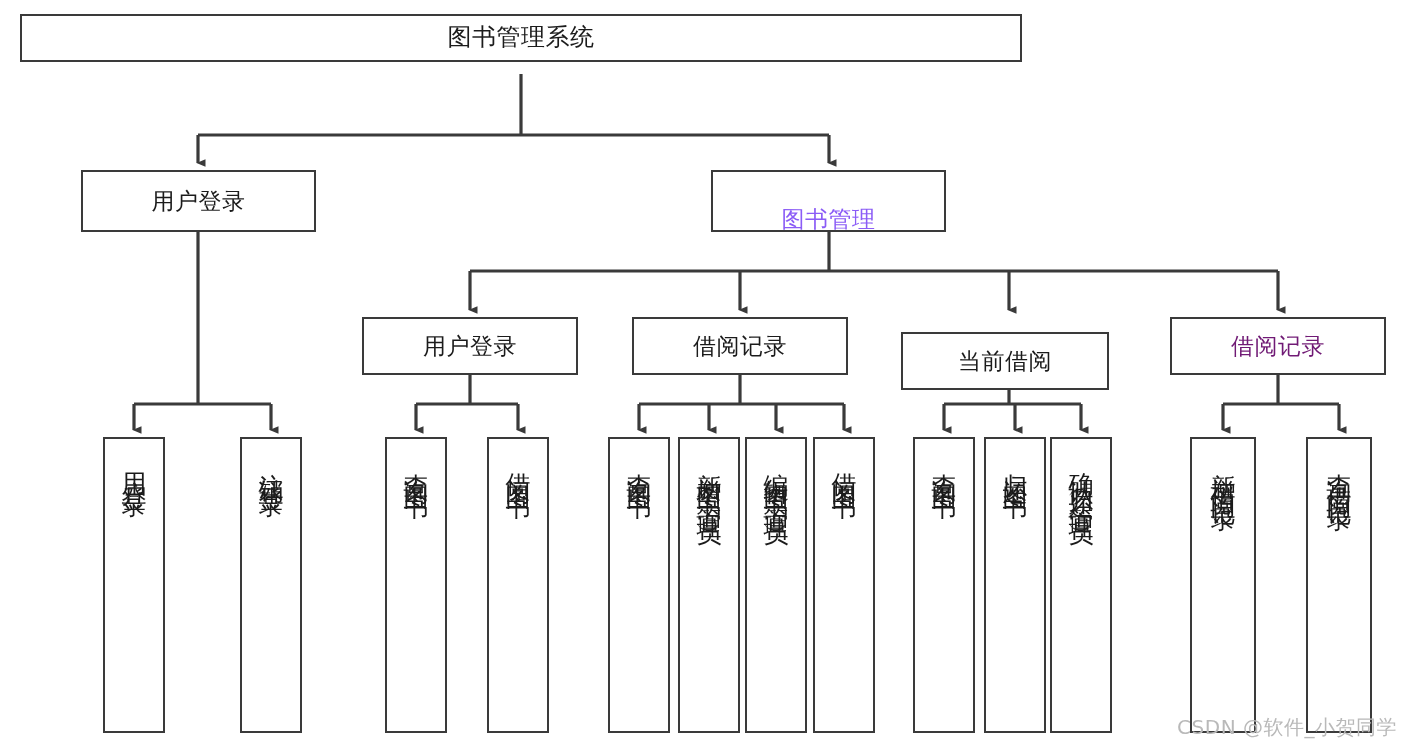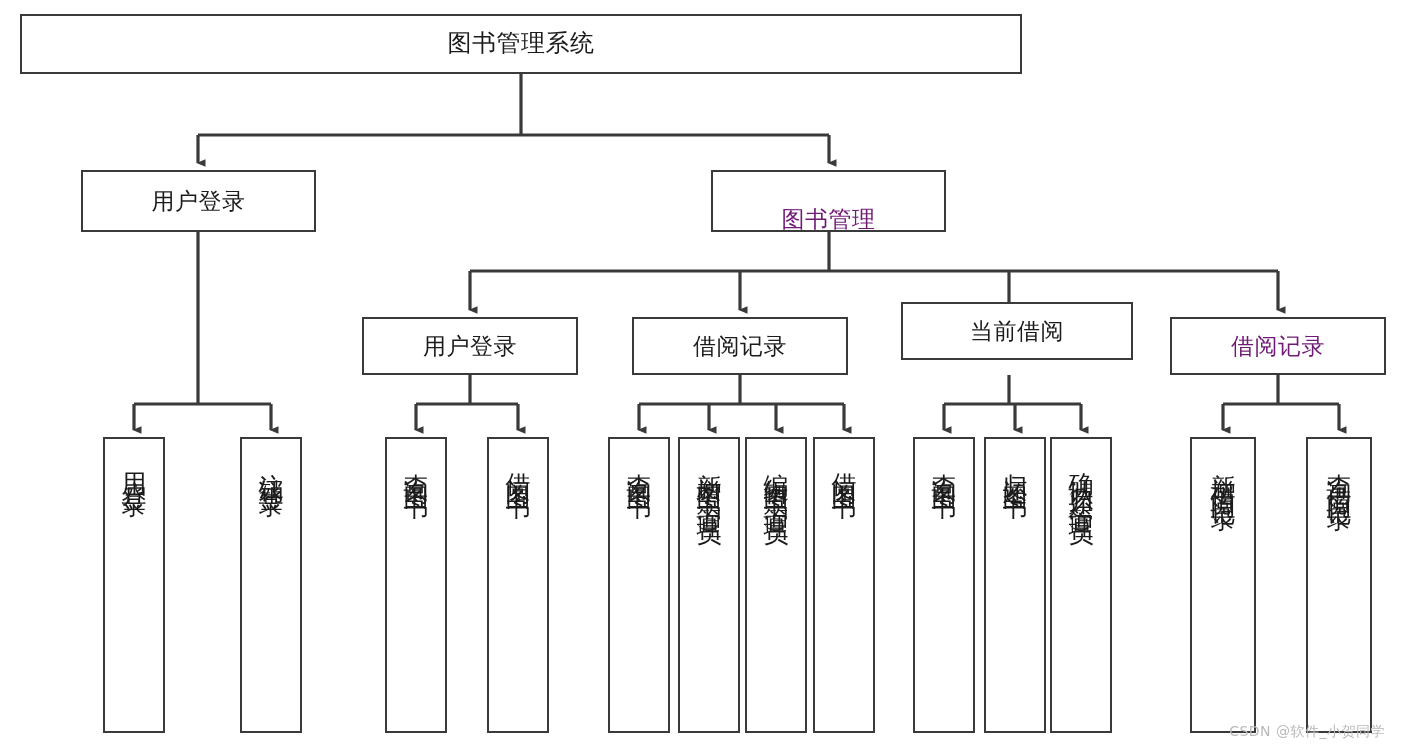--- a/index.html
+++ b/index.html
@@ -56,23 +56,23 @@
     writing-mode: vertical-rl;
     text-orientation: upright;
     font-size: 25px;
     letter-spacing: 7px;
     line-height: 1;
     white-space: nowrap;
     max-height: 100%;
   }
   .watermark {
     position: absolute;
-    right: 20px;
+    right: 8px;
     bottom: 6px;
-    font-size: 14px;
+    font-size: 20px;
     color: #b9b9b9;
     letter-spacing: 0.5px;
     z-index: 5;
     pointer-events: none;
     white-space: nowrap;
   }
 </style>
 </head>
 <body>
 
@@ -123,38 +123,38 @@
       <path d="M 1015 404 L 1015 430" marker-end="url(#arrow)"></path>
       <path d="M 1081 404 L 1081 430" marker-end="url(#arrow)"></path>
 
       <path d="M 1278 375 L 1278 404"></path>
       <path d="M 1223 404 L 1339 404"></path>
       <path d="M 1223 404 L 1223 430" marker-end="url(#arrow)"></path>
       <path d="M 1339 404 L 1339 430" marker-end="url(#arrow)"></path>
     </g>
   </svg>
 
-  <div class="node horiz root" style="left: 20px; top: 14px; width: 1002px; height: 60px; border-color: rgb(58, 58, 58);">
+  <div class="node horiz root" style="left: 20px; top: 14px; width: 1002px; height: 48px; border-color: rgb(58, 58, 58);">
     <span class="label" style="color: rgb(27, 27, 27);">图书管理系统</span>
   </div>
 
   <div class="node horiz" style="left: 81px; top: 170px; width: 235px; height: 62px; border-color: rgb(58, 58, 58);">
     <span class="label" style="color: rgb(27, 27, 27);">用户登录</span>
   </div>
   <div class="node horiz" style="left: 711px; top: 170px; width: 235px; height: 62px; border-color: rgb(58, 58, 58);">
-    <span class="label" style="color: #701a75; margin-top: 36px;">图书管理</span>
+    <span class="label" style="color: #8b5cf6; margin-top: 36px;">图书管理</span>
   </div>
 
   <div class="node horiz" style="left: 362px; top: 317px; width: 216px; height: 58px; border-color: rgb(58, 58, 58);">
     <span class="label" style="color: rgb(27, 27, 27);">用户登录</span>
   </div>
   <div class="node horiz" style="left: 632px; top: 317px; width: 216px; height: 58px; border-color: rgb(58, 58, 58);">
     <span class="label" style="color: rgb(27, 27, 27);">借阅记录</span>
   </div>
-  <div class="node horiz" style="left: 901px; top: 302px; width: 232px; height: 58px; border-color: rgb(58, 58, 58);">
+  <div class="node horiz" style="left: 901px; top: 332px; width: 208px; height: 58px; border-color: rgb(58, 58, 58);">
     <span class="label" style="color: rgb(27, 27, 27);">当前借阅</span>
   </div>
   <div class="node horiz" style="left: 1170px; top: 317px; width: 216px; height: 58px; border-color: rgb(58, 58, 58);">
     <span class="label" style="color: #701a75;">借阅记录</span>
   </div>
 
   <div class="node vert" style="left: 103px; top: 437px; width: 62px; height: 296px; border-color: rgb(58, 58, 58);">
     <span class="label" style="color: rgb(27, 27, 27);">用户登录</span>
   </div>
   <div class="node vert" style="left: 240px; top: 437px; width: 62px; height: 296px; border-color: rgb(58, 58, 58);">

